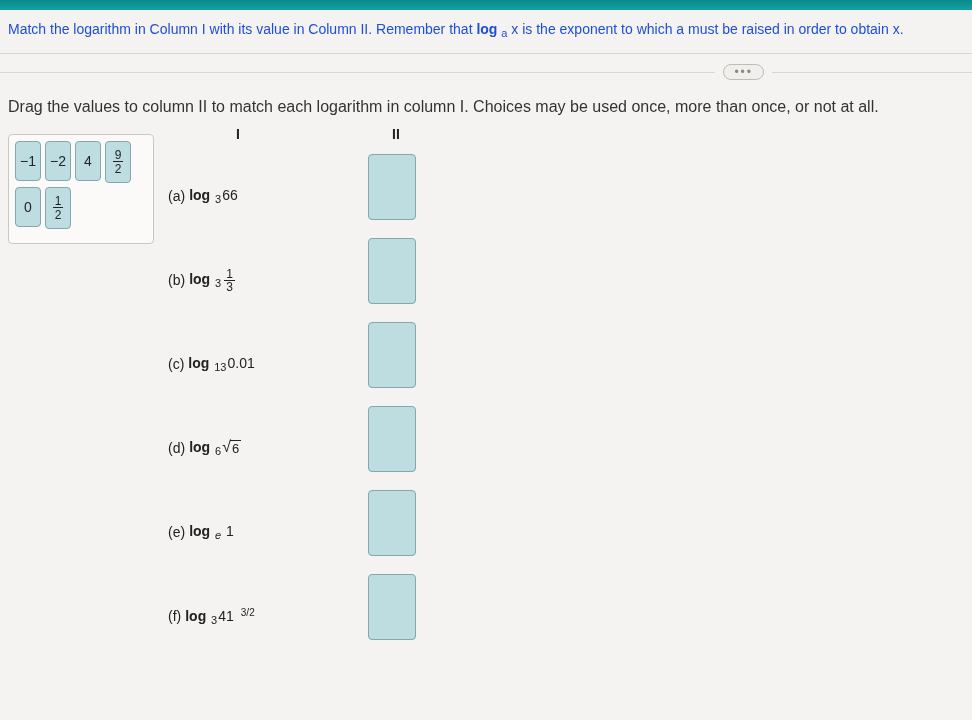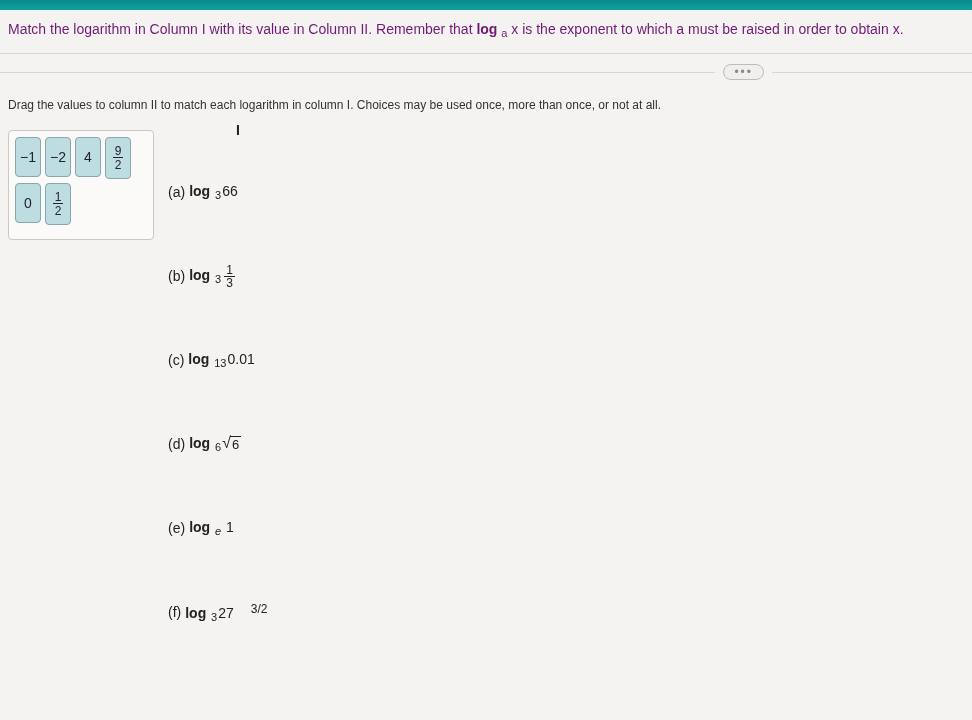--- a/index.html
+++ b/index.html
@@ -11,21 +11,21 @@
     background: #f4f3f1;
     color: #333;
   }
   .topbar {
     height: 10px;
     background: linear-gradient(to bottom, #0a8a8a, #13a0a0);
   }
   .instruction {
     padding: 10px 8px 12px 8px;
     font-size: 14px;
-    color: #701a75;
+    color: #1d4ed8;
     border-bottom: 1px solid #d8d7d4;
     line-height: 1.4;
   }
   .instruction b { font-weight: bold; }
   .sub { font-size: 11px; }
 
   .divider-row {
     display: flex;
     align-items: center;
     margin-top: 10px;
@@ -41,21 +41,21 @@
     padding: 0 10px;
     font-size: 12px;
     color: #888;
     background: #f0efec;
     margin: 0 8px;
     letter-spacing: 2px;
     cursor: pointer;
   }
 
   .prompt {
-    font-size: 12px;
+    font-size: 16px;
     color: #333;
     padding: 18px 8px 10px 8px;
   }
 
   .work-area {
     position: relative;
     padding: 0 8px 40px 8px;
   }
 
   .palette {
@@ -117,21 +117,21 @@
   .q-item {
     height: 84px;
     display: flex;
     align-items: center;
     font-size: 14px;
     color: #222;
   }
   .q-item .label { margin-right: 4px; }
   .q-item .math b { font-weight: bold; }
   .sub-text { font-size: 11px; vertical-align: -3px; margin: 0 1px; }
-  .sup-text { font-size: 12px; vertical-align: 5px; margin-left: 17px; }
+  .sup-text { font-size: 10px; vertical-align: 5px; margin-left: 7px; }
   .vfrac {
     display: inline-flex;
     flex-direction: column;
     align-items: center;
     vertical-align: middle;
     font-size: 12px;
     line-height: 1;
     margin: 0 2px;
   }
   .vfrac .n { border-bottom: 1px solid #222; padding: 0 2px; }
@@ -250,20 +250,41 @@
         <span class="math">
           <b>log</b>
           <span class="sub-text" style="font-style:italic;">e</span> <span>1</span>
         </span>
       </div>
 
       <div class="q-item">
         <span class="label">(f)</span>
         <span class="math">
           <b>log</b>
-          <span class="sub-text">3</span><span>27</span><span class="sup-text">3/2</span>
-        </span>
-      </div>
-    </div>
-
+          <span class="sub-text">3</span><span>41</span><span class="sup-text">3/2</span>
+        </span>
+      </div>
+    </div>
+
+    <div class="col-II">
+      <div class="col-header">II</div>
+      <div class="dropzone first">
+          <div class="slot"></div>
+        </div>
+      <div class="dropzone">
+          <div class="slot"></div>
+        </div>
+      <div class="dropzone">
+          <div class="slot"></div>
+        </div>
+      <div class="dropzone">
+          <div class="slot"></div>
+        </div>
+      <div class="dropzone">
+          <div class="slot"></div>
+        </div>
+      <div class="dropzone">
+          <div class="slot"></div>
+        </div>
+    </div>
 
   </div>
 </div>
 
 </body></html>

